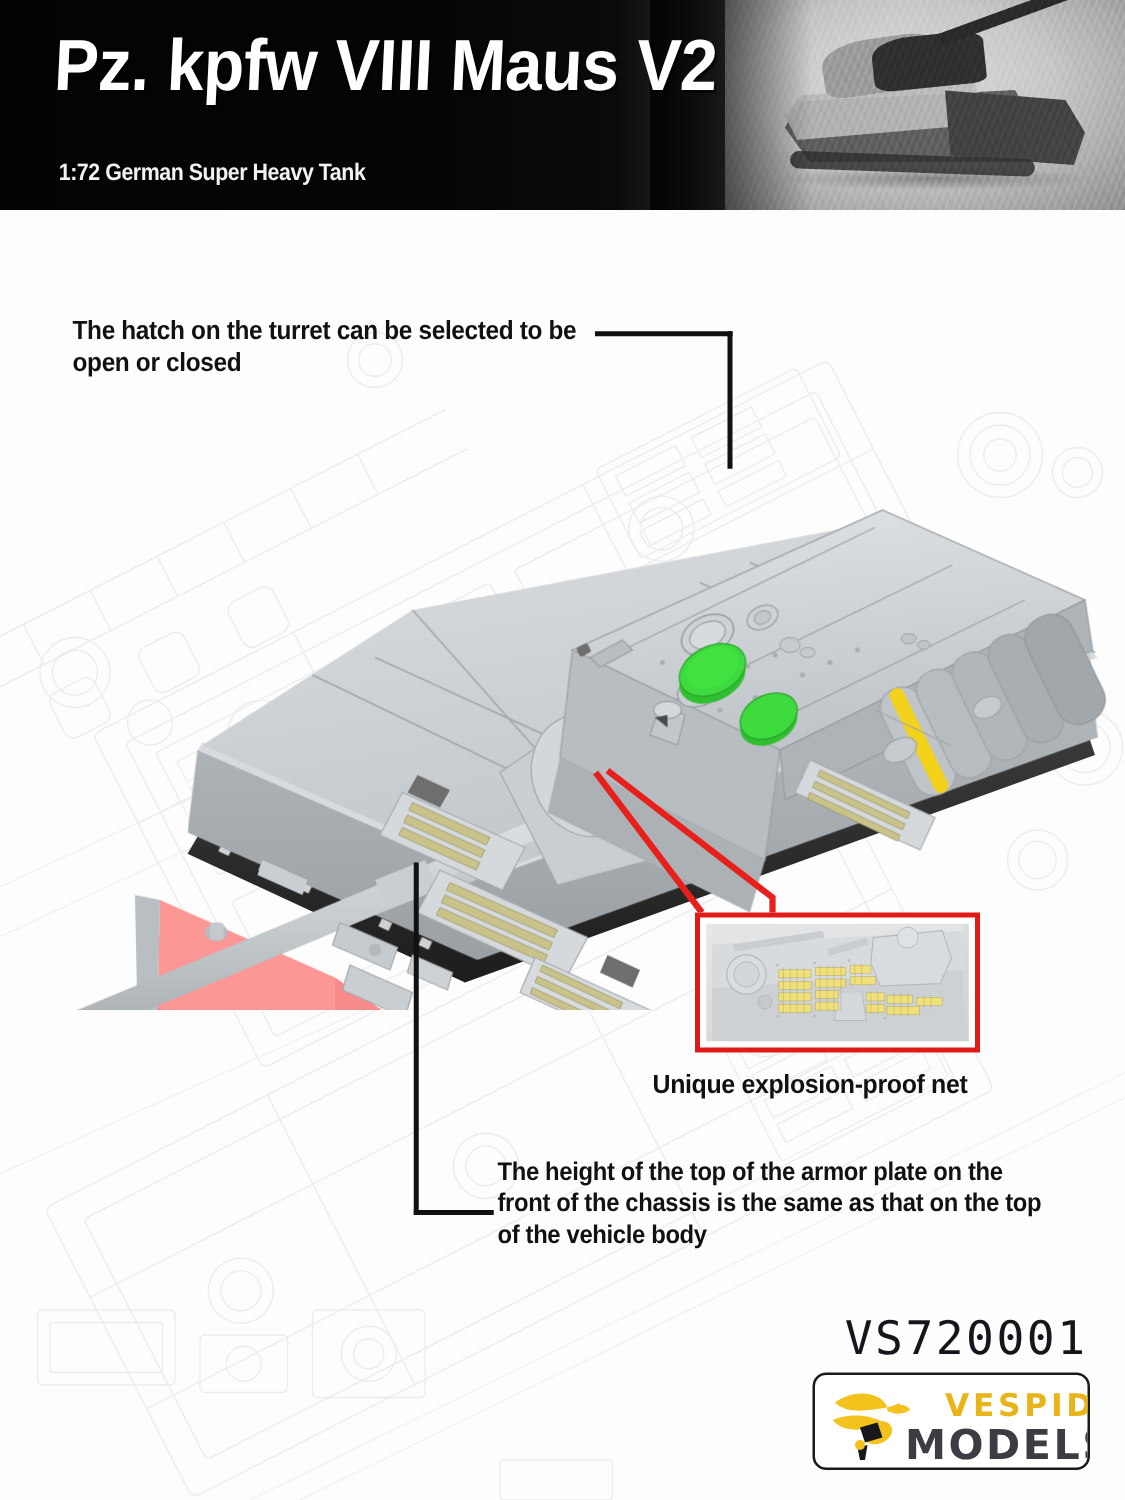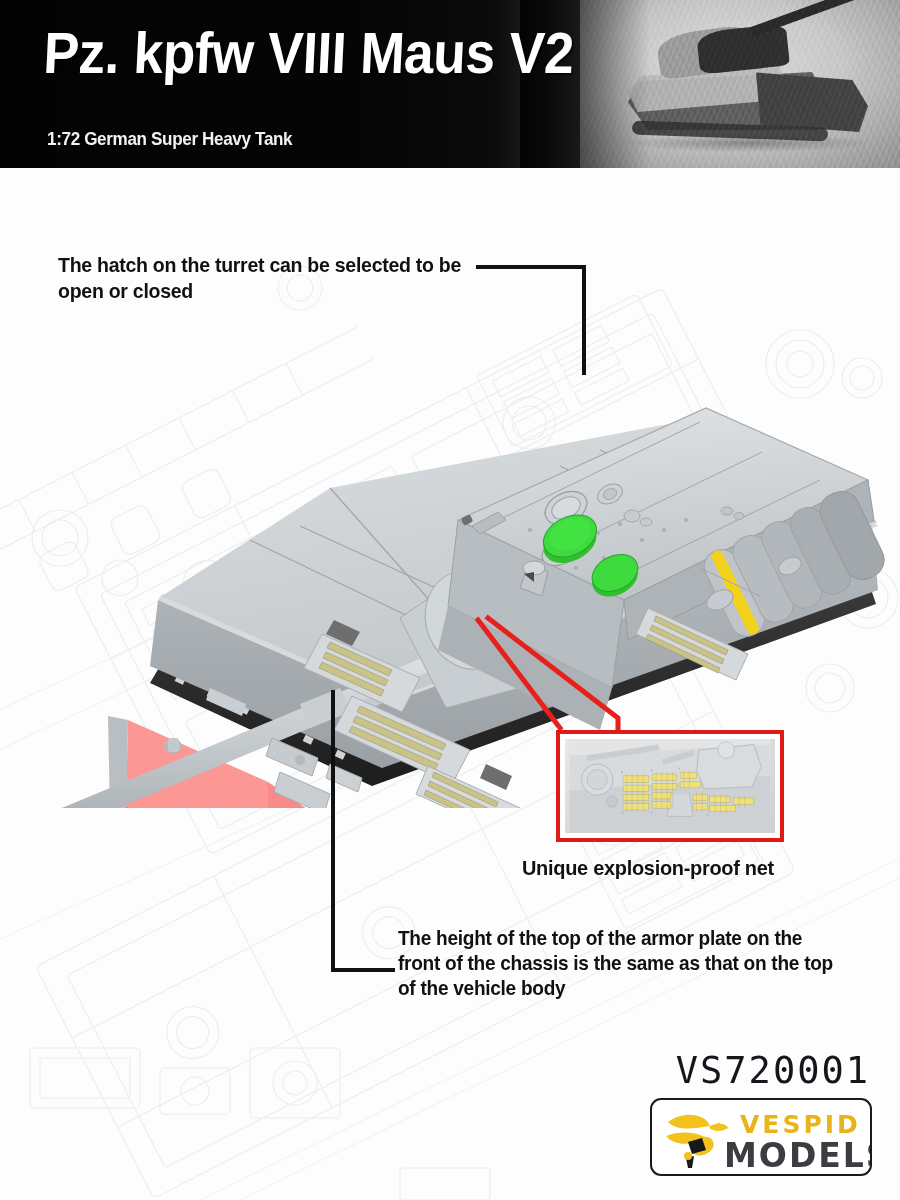--- a/index.html
+++ b/index.html
@@ -155,21 +155,21 @@
   }
   #logo-box {
     position: absolute; left: 650px; top: 1098px;
     width: 222px; height: 78px;
     border: 2px solid #1a1a1a;
     border-radius: 11px;
     background: #ffffff;
     overflow: hidden;
   }
   #logo-vespid {
-    position: absolute; left: 88px; top: 10px;
+    position: absolute; left: 104px; top: 10px;
     font-size: 25px; font-weight: bold; color: #e9b417;
     letter-spacing: 3px; font-family: "DejaVu Sans", sans-serif;
   }
   #logo-models {
     position: absolute; left: 72px; top: 36px;
     font-size: 33px; font-weight: bold; color: #3c3c42;
     letter-spacing: 2px; font-family: "DejaVu Sans", sans-serif;
   }
 </style>
 </head>

